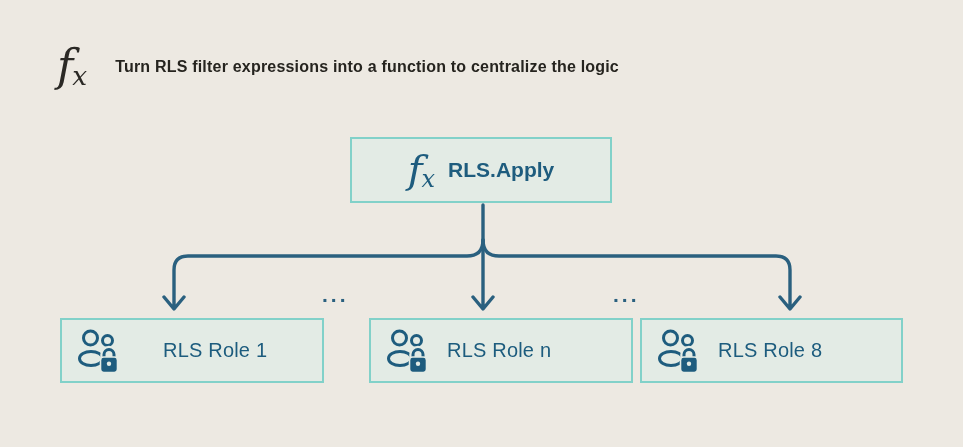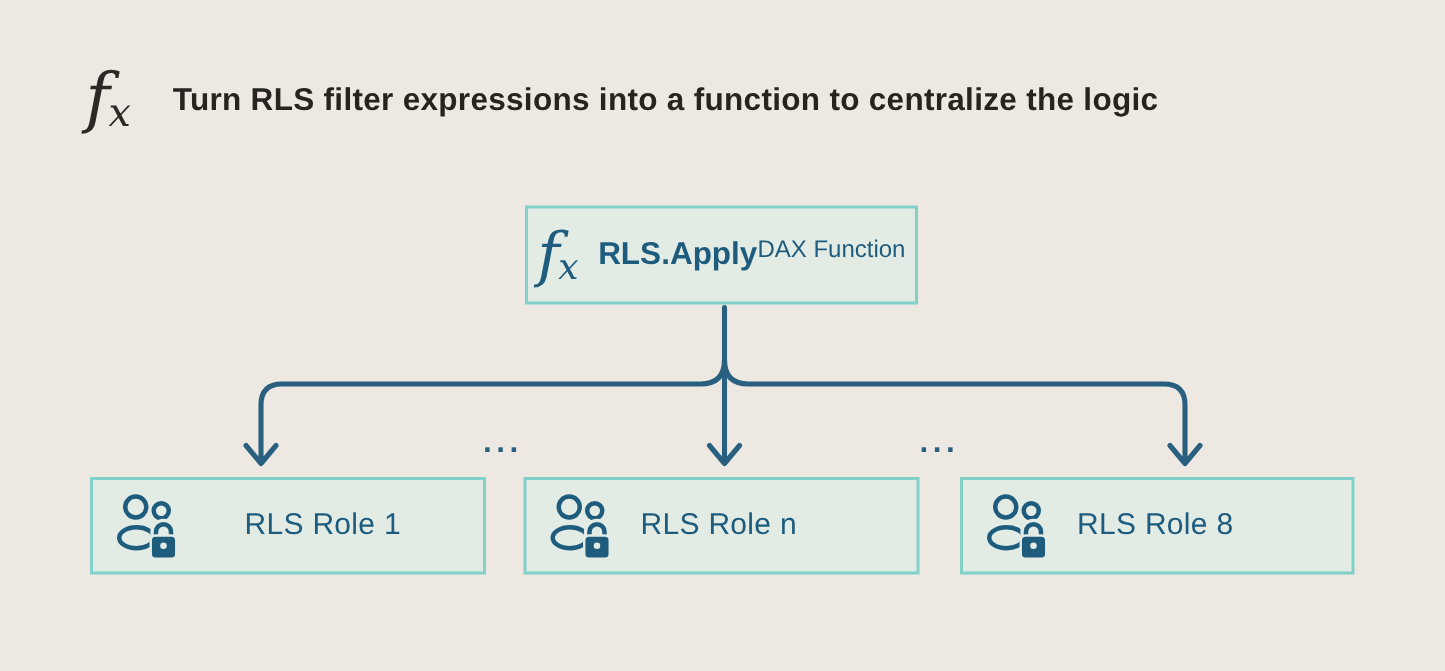--- a/index.html
+++ b/index.html
@@ -28,21 +28,21 @@
   .fx .fx-x { font-size: 0.60em; vertical-align: -0.14em; margin-left: -0.04em; }
 
   
   .header {
     position: absolute; left: 57px; top: 38px;
     display: flex; align-items: center; gap: 28px;
     height: 58px;
   }
   .header .fx { font-size: 44px; color: #2B2925; }
   .header-title {
-    font-size: 21px; font-weight: 700; color: #26241F;
+    font-size: 16px; font-weight: 700; color: #26241F;
     letter-spacing: 0.2px;
     text-align: center;
   }
 
   
   .node {
     position: absolute;
     background: #E3EBE5;
     border: 2px solid #82D1C9;
     display: flex; align-items: center;
@@ -73,40 +73,39 @@
     position: absolute;
     font-size: 21px; font-weight: 700; color: #2A607F;
     letter-spacing: 3px; line-height: 1;
   }
   .ellipsis-left  { left: 322px; top: 284px; }
   .ellipsis-right { left: 613px; top: 284px; }
 
   
   .role-node { top: 318px; height: 65px; padding-left: 15px; gap: 15px; }
   .role-node-1 { left: 60px;  width: 264px; gap: 40px; }
-  .role-node-2 { left: 349px; width: 264px; }
+  .role-node-2 { left: 369px; width: 264px; }
   .role-node-3 { left: 640px; width: 263px; }
   .role-label { font-size: 20px; color: #1D5C7E; letter-spacing: 0.2px; }
   .role-icon { width: 46px; height: 48px; flex: 0 0 auto; }
 </style>
 </head>
 <body>
 
 <div class="canvas">
 
   <div class="header">
     <span class="fx"><span class="fx-f">f</span><span class="fx-x">x</span></span>
     <span class="header-title">Turn RLS filter expressions into a function to centralize the logic</span>
   </div>
 
   <div class="node function-node">
     <span class="fx"><span class="fx-f">f</span><span class="fx-x">x</span></span>
     <span class="function-text">
       <span class="function-name">RLS.Apply</span>
-      <span class="function-sub">DAX Function</span>
     </span>
   </div>
 
   <svg class="connector" viewBox="0 0 963 447" xmlns="http://www.w3.org/2000/svg">
 
     <path d="M483 205 L483 307 M473 297 L483 309 L493 297"></path>
 
     <path d="M483 240 Q483 256 467 256 L188 256 Q174 256 174 270 L174 307 M164 297 L174 309 L184 297"></path>
 
     <path d="M483 240 Q483 256 499 256 L776 256 Q790 256 790 270 L790 307 M780 297 L790 309 L800 297"></path>

